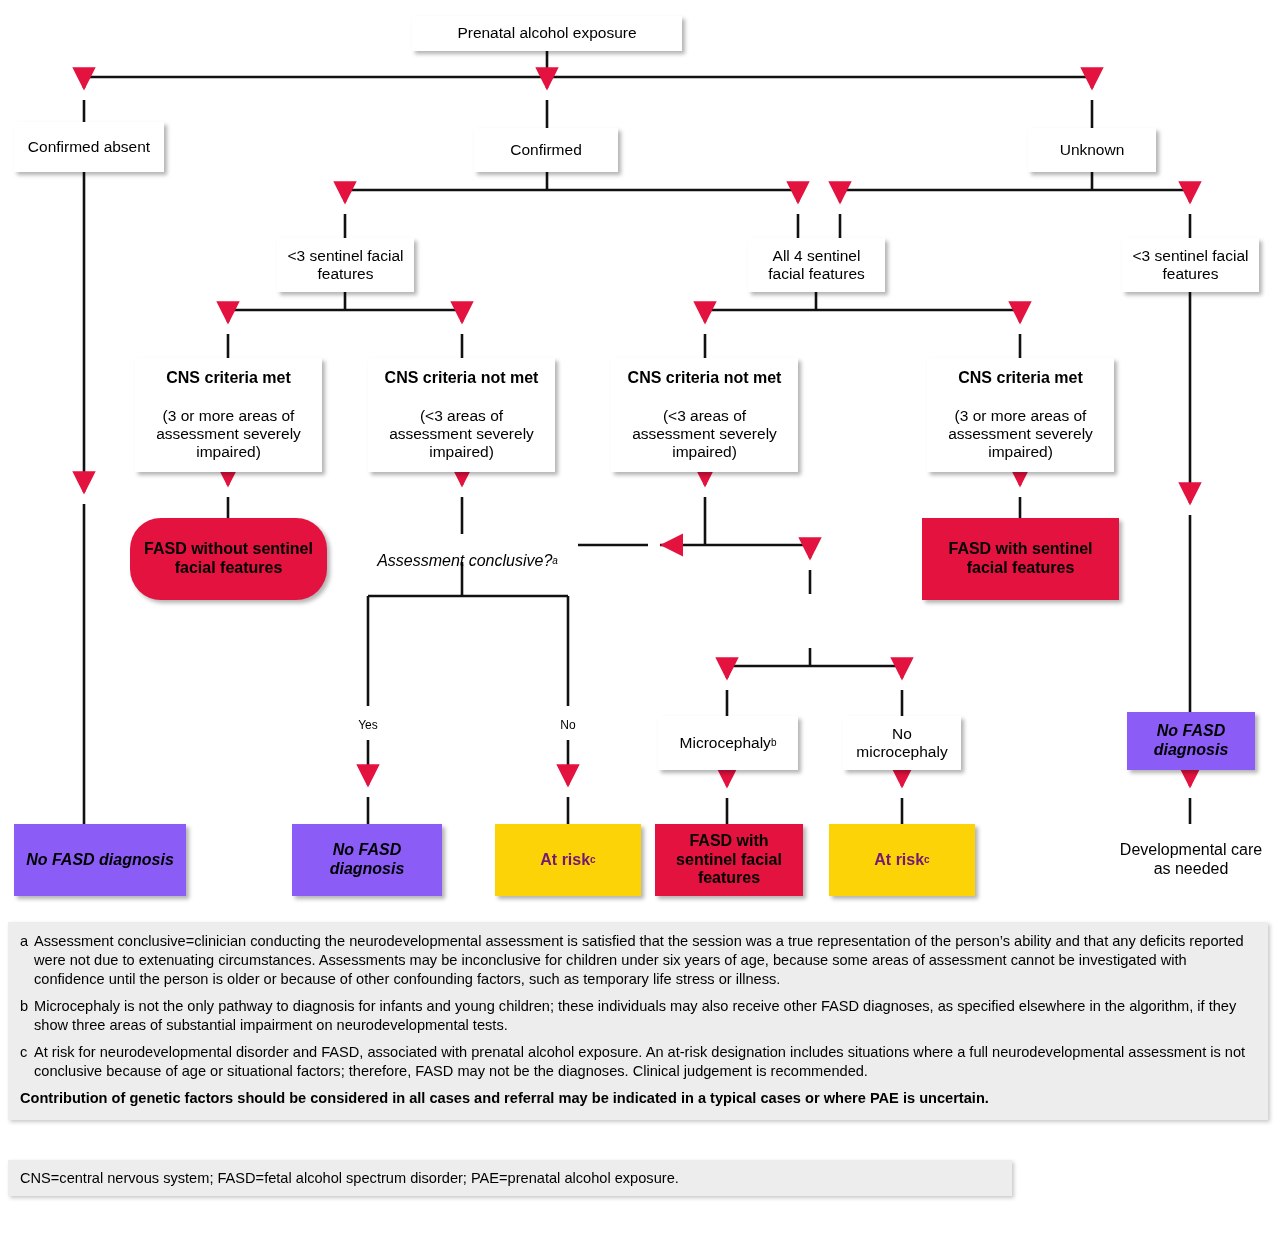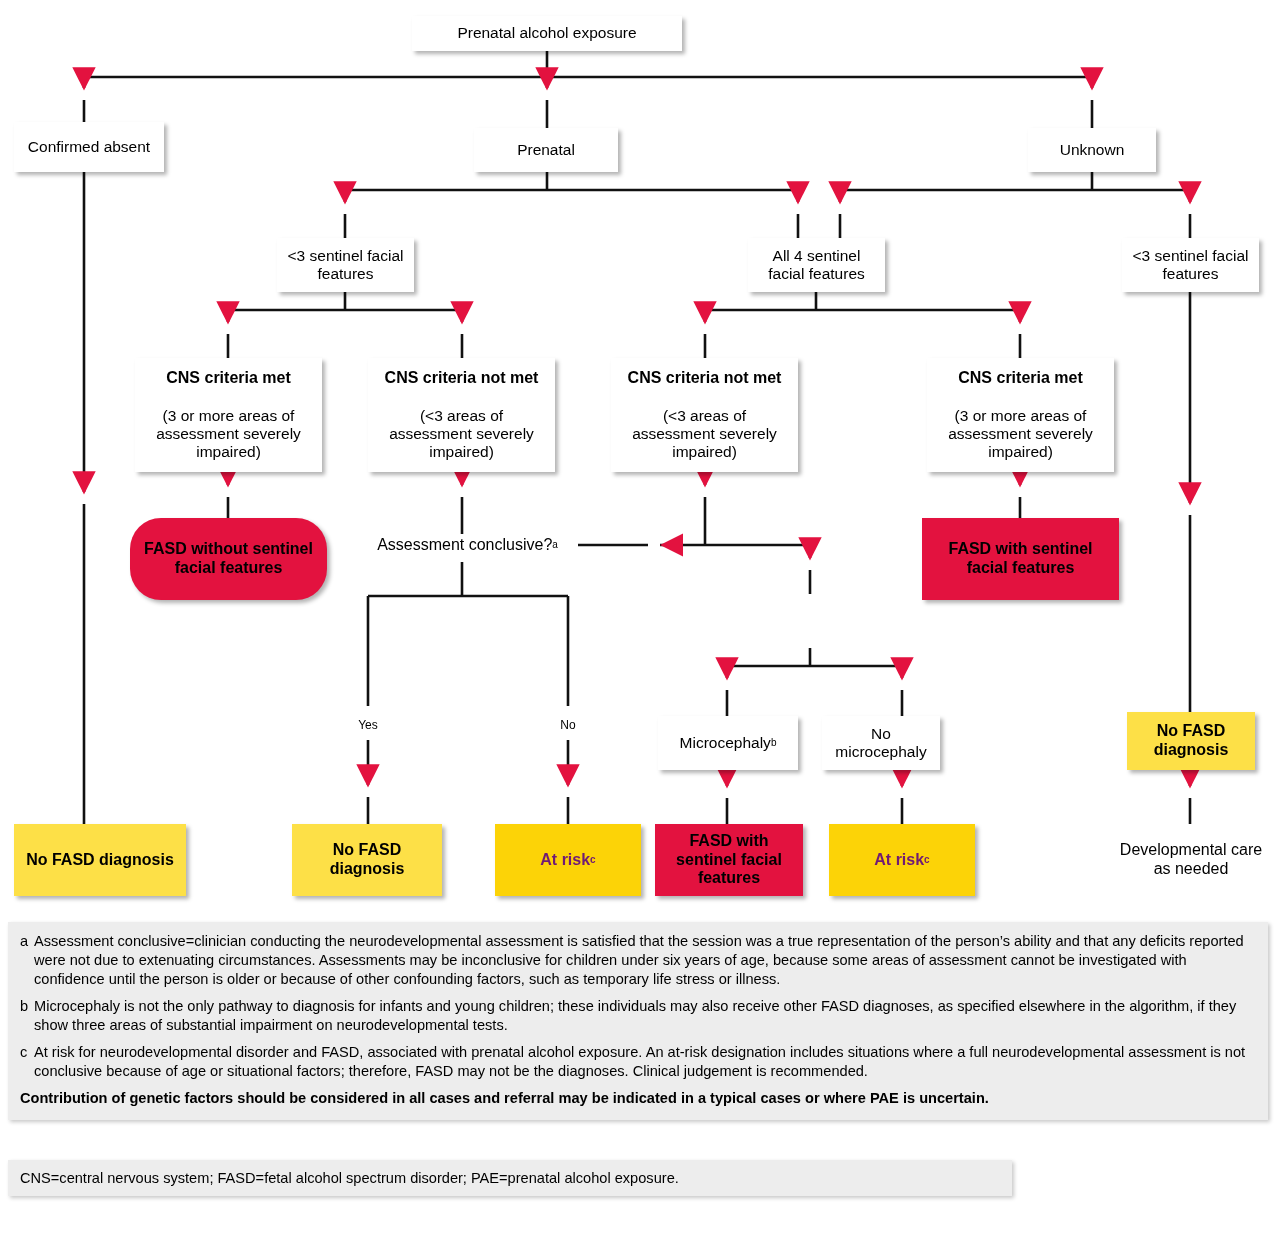--- a/index.html
+++ b/index.html
@@ -26,21 +26,21 @@
     background:#ffffff;box-shadow:3px 3px 4px rgba(0,0,0,0.30);
     font-size:15.5px;padding:7px 9px;gap:13px;
   }
   .cns .hd{font-weight:bold;font-size:16px;margin-bottom:6px;}
   .cns .bd{font-weight:400;}
   .outcome{
     box-shadow:3px 3px 4px rgba(0,0,0,0.30);
     font-weight:bold;font-size:16px;padding:6px 8px;
   }
   .red{background:#E3123F;color:#000;}
-  .green{background:#fde047;color:#000;}
+  .green{background:#8b5cf6;color:#000;font-style:italic;}
   .yellow{background:#FCD307;color:#701a75;}
   .bare{font-size:16px;background:transparent;box-shadow:none;font-weight:400;}
   .edgelabel{font-size:12px;background:transparent;box-shadow:none;z-index:4;}
   sup{font-size:10px;vertical-align:super;line-height:0;}
 
   #footnotes{
     position:absolute;left:8px;top:922px;width:1260px;
     background:#EDEDED;box-shadow:2px 2px 4px rgba(0,0,0,0.22);
     padding:10px 12px 12px 12px;box-sizing:border-box;
   }
@@ -158,21 +158,21 @@
   </svg>
 
   <div class="node plain" style="left:412px;top:16px;width:270px;height:35px;">
     <span>Prenatal alcohol exposure</span>
   </div>
 
   <div class="node plain" style="left:14px;top:122px;width:150px;height:50px;">
     <span>Confirmed absent</span>
   </div>
   <div class="node plain" style="left:474px;top:128px;width:144px;height:44px;">
-    <span>Prenatal</span>
+    <span>Confirmed</span>
   </div>
   <div class="node plain" style="left:1028px;top:128px;width:128px;height:44px;">
     <span>Unknown</span>
   </div>
 
   <div class="node plain" style="left:277px;top:238px;width:137px;height:54px;">
     <span>&lt;3 sentinel facial features</span>
   </div>
   <div class="node plain" style="left:748px;top:238px;width:137px;height:54px;">
     <span>All 4 sentinel facial features</span>
@@ -199,38 +199,38 @@
   </div>
 
   <div class="node outcome red" style="left:130px;top:518px;width:197px;height:82px;border-radius:31px;">
     <span>FASD without sentinel facial features</span>
   </div>
 
   <div class="node outcome red" style="left:922px;top:518px;width:197px;height:82px;">
     <span>FASD with sentinel facial features</span>
   </div>
 
-  <div class="node bare" style="left:355px;top:532px;width:225px;height:26px;flex-direction:row;">
+  <div class="node bare" style="left:355px;top:548px;width:225px;height:26px;flex-direction:row;font-style:italic;">
     <span>Assessment conclusive?</span>
       <sup>a</sup>
   </div>
 
   <div class="node edgelabel" style="left:338px;top:714px;width:60px;height:22px;">
     <span>Yes</span>
   </div>
   <div class="node edgelabel" style="left:538px;top:714px;width:60px;height:22px;">
     <span>No</span>
   </div>
 
 
   <div class="node plain" style="left:658px;top:716px;width:140px;height:54px;flex-direction:row;">
     <span>Microcephaly</span>
       <sup>b</sup>
   </div>
-  <div class="node plain" style="left:822px;top:716px;width:118px;height:54px;">
+  <div class="node plain" style="left:843px;top:716px;width:118px;height:54px;">
     <span>No microcephaly</span>
   </div>
 
   <div class="node outcome green" style="left:1127px;top:712px;width:128px;height:58px;">
     <span>No FASD diagnosis</span>
   </div>
 
   <div class="node outcome green" style="left:14px;top:824px;width:172px;height:72px;">
     <span>No FASD diagnosis</span>
   </div>

